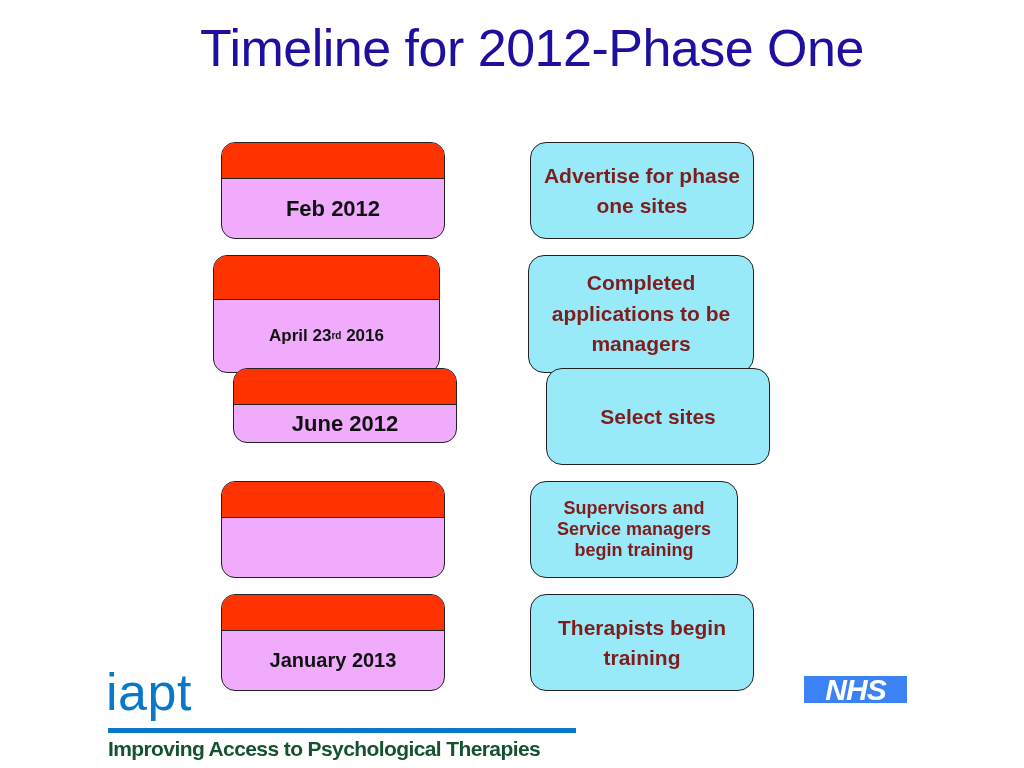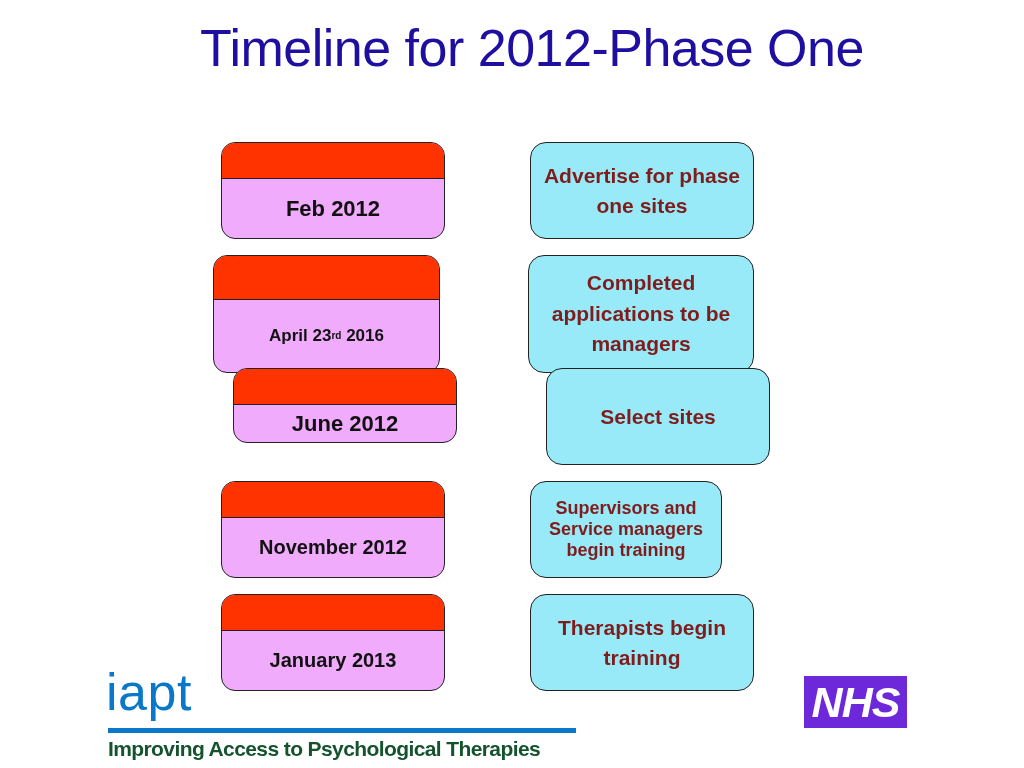--- a/index.html
+++ b/index.html
@@ -41,23 +41,23 @@
       font-family: "Liberation Sans", sans-serif; letter-spacing: 0.5px; line-height: 1;
     }
     .iapt-rule {
       position: absolute; left: 108px; top: 728px; width: 468px; height: 5px; background: #0a78c8;
     }
     .iapt-tagline {
       position: absolute; left: 108px; top: 737px; font-size: 21px; font-weight: bold;
       color: #14532d; letter-spacing: -0.6px; white-space: nowrap;
     }
     .nhs-logo {
-      position: absolute; left: 804px; top: 676px; width: 103px; height: 52px;
-      background: #6d28d9; color: #fff; font-weight: bold; font-style: italic;
-      font-size: 43px; display: flex; align-items: center; justify-content: center;
+      position: absolute; left: 804px; top: 676px; width: 103px; height: 27px;
+      background: #3b82f6; color: #fff; font-weight: bold; font-style: italic;
+      font-size: 30px; display: flex; align-items: center; justify-content: center;
       letter-spacing: -1px;
     }
   </style>
 </head>
 <body>
 
 <div class="title">Timeline for 2012-Phase One</div>
 
 <div class="date-card" style="left:221px; top:142px; width:224px; height:97px;">
   <div class="header"></div>
@@ -71,30 +71,29 @@
   </div>
 </div>
 
 <div class="date-card" style="left:221px; top:368px; width:224px; height:75px;margin-left:12px;">
   <div class="header"></div>
   <div class="label">June 2012</div>
 </div>
 
 <div class="date-card" style="left:221px; top:481px; width:224px; height:97px;">
   <div class="header"></div>
-  <div class="label" style="font-size:20px;">November 2012</div>
 </div>
 
 <div class="date-card" style="left:221px; top:594px; width:224px; height:97px;">
   <div class="header"></div>
   <div class="label" style="font-size:20px;">January 2013</div>
 </div>
 
 <div class="event" style="left:530px; top:142px; width:224px; height:97px;">Advertise for phase one sites</div>
 <div class="event" style="left:528px; top:255px; width:226px; height:118px; line-height:1.45;">Completed applications to be managers</div>
 <div class="event" style="left:530px; top:368px; width:224px; height:97px;margin-left:16px;">Select sites</div>
-<div class="event tight" style="left:530px; top:481px; width:192px; height:97px; white-space:pre-wrap; padding:0 8px;">Supervisors and Service managers   begin training</div>
+<div class="event tight" style="left:530px; top:481px; width:208px; height:97px; white-space:pre-wrap; padding:0 8px;">Supervisors and Service managers   begin training</div>
 <div class="event" style="left:530px; top:594px; width:224px; height:97px; padding:12px 22px;">Therapists begin training</div>
 
 <div class="iapt-logo">iapt</div>
 <div class="iapt-rule"></div>
 <div class="iapt-tagline">Improving Access to Psychological Therapies</div>
 <div class="nhs-logo">NHS</div>
 
 </body></html>

